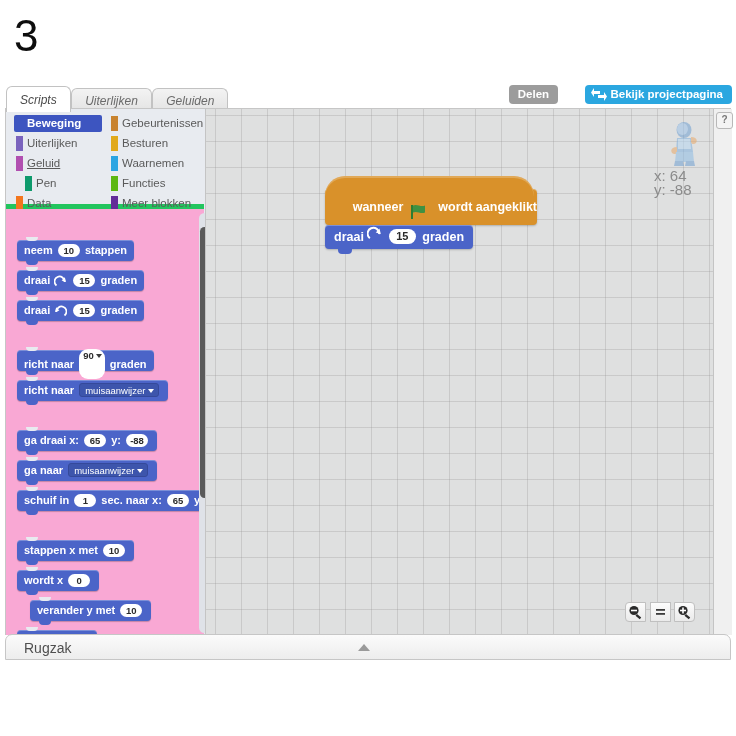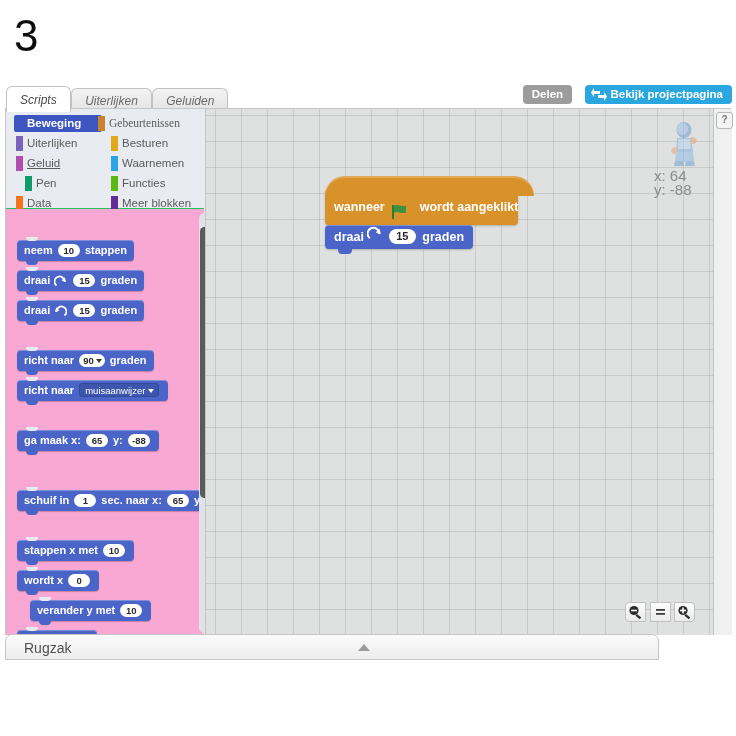--- a/index.html
+++ b/index.html
@@ -40,41 +40,41 @@
   }
 
   
   .topbtns { position: absolute; right: 4px; top: 85px; }
   .btn-share, .btn-project {
     display: inline-block; height: 19px; line-height: 19px;
     font-size: 11.5px; font-weight: bold; color: #fff;
     border-radius: 4px; padding: 0 9px; vertical-align: middle;
     cursor: pointer; box-sizing: border-box;
   }
-  .btn-share { background: #9c9c9c; margin-right: 8px; }
+  .btn-share { background: #9c9c9c; margin-right: 22px; }
   .btn-project { background: #2ba7e0; padding-left: 26px; position: relative; }
   .btn-project .arrows {
     position: absolute; left: 6px; top: 2px; width: 16px; height: 15px;
   }
 
   
   .editor {
     position: absolute; left: 5px; top: 108px;
     width: 726px; height: 527px;
     background: #e8ebf0;
     border: 1px solid #c6c6c6;
     box-sizing: border-box;
   }
 
   
   .catbox {
     position: absolute; left: 0px; top: 0px;
     width: 198px; height: 100px;
     background: #e8ebf0;
-    border-bottom: 1px solid #22c55e;
+    border-bottom: 5px solid #22c55e;
     box-sizing: border-box;
   }
   .cat {
     position: absolute; height: 17px; line-height: 17px;
     font-size: 11.5px; color: #5a5a5a; cursor: pointer;
     padding-left: 13px; box-sizing: border-box;
     white-space: nowrap;
   }
   .cat .sw {
     position: absolute; left: 2px; top: 1px; width: 7px; height: 15px;
@@ -132,21 +132,21 @@
   }
   .blk .drop .car {
     position: absolute; right: 4px; top: 5px;
     width: 0; height: 0;
     border-left: 3px solid transparent; border-right: 3px solid transparent;
     border-top: 4px solid #ffffff;
   }
   .blk .ovaldrop {
     display: inline-block; background: #ffffff; color: #2b2b2b;
     border-radius: 9px; height: 13px; line-height: 13px;
-    padding: 0 11px 0 4px; font-size: 9.5px; font-weight: bold;
+    padding: 0 11px 17px 4px; font-size: 9.5px; font-weight: bold;
     vertical-align: middle; margin: 0 2px; position: relative; top: -1px;
   }
   .blk .ovaldrop .car {
     position: absolute; right: 3px; top: 5px;
     width: 0; height: 0;
     border-left: 3px solid transparent; border-right: 3px solid transparent;
     border-top: 4px solid #3b3b3b;
   }
   .blk .turncw, .blk .turnccw {
     display: inline-block; width: 13px; height: 13px;
@@ -177,25 +177,26 @@
     background-size: 26px 26px;
     background-position: 9px 6px;
     border-left: 1px solid #c4c4c4;
     box-sizing: border-box;
     overflow: hidden;
   }
 
   
   .hat {
     position: absolute; left: 119px; top: 80px;
-    width: 193px; height: 36px;
+    width: 212px; height: 36px;
     background: #d9912a;
     border-radius: 4px 4px 4px 4px;
     box-shadow: inset 0 1px 0 rgba(255,255,255,.25), 0 1px 2px rgba(0,0,0,.22);
     cursor: pointer;
+    text-align: right;
   }
   .hat-top {
     position: absolute; left: 0; top: -13px;
     width: 209px; height: 20px;
     background: #d9912a;
     border-radius: 60px 60px 0 0;
     box-shadow: inset 0 2px 0 rgba(255,255,255,.22);
   }
   .hat-label {
     position: absolute; left: 0; top: 0; width: 100%; height: 36px;
@@ -276,21 +277,21 @@
   }
   .helpbtn span {
     position: absolute; left: 0; top: 0; width: 15px; height: 15px;
     line-height: 14px; text-align: center;
     font-size: 10px; color: #777; font-weight: bold;
   }
 
   
   .backpack {
     position: absolute; left: 5px; top: 634px;
-    width: 654px; height: 26px;
+    width: 726px; height: 26px;
     background: linear-gradient(#fbfbfb, #ededed);
     border: 1px solid #c6c6c6;
     border-radius: 7px 7px 0 0;
     box-sizing: border-box;
     cursor: pointer;
   }
   .backpack-label {
     position: absolute; left: 18px; top: 0; height: 26px; line-height: 26px;
     font-size: 14px; color: #4f4f4f;
   }
@@ -344,21 +345,21 @@
       </div>
       <div class="cat" style="left:17px;  top:66px; width:88px;">
         <span class="sw" style="background:#0e9a6c"></span>
         <span>Pen</span>
       </div>
       <div class="cat" style="left:8px;  top:86px; width:88px;">
         <span class="sw" style="background:#f3761d"></span>
         <span>Data</span>
       </div>
 
-      <div class="cat" style="left:90px; top:6px;  width:92px;font-family:Liberation Serif, serif;">
+      <div class="cat" style="left:103px; top:6px;  width:92px;">
         <span class="sw" style="background:#c88330"></span>
         <span>Gebeurtenissen</span>
       </div>
       <div class="cat" style="left:103px; top:26px; width:92px;">
         <span class="sw" style="background:#e1a91a"></span>
         <span>Besturen</span>
       </div>
       <div class="cat" style="left:103px; top:46px; width:92px;">
         <span class="sw" style="background:#2ca5e2"></span>
         <span>Waarnemen</span>
@@ -416,26 +417,33 @@
 
       <div class="blk" style="left:11px; top:171px;">
         <span>richt  naar</span>
         <span class="drop">
           <span>muisaanwijzer</span>
           <span class="car"></span>
         </span>
       </div>
 
       <div class="blk" style="left:11px; top:221px;">
-        <span>ga  maak  x:</span>
+        <span>ga  draai  x:</span>
         <span class="oval">65</span>
         <span>y:</span>
         <span class="oval">-88</span>
       </div>
 
+      <div class="blk" style="left:11px; top:251px;">
+        <span>ga  naar</span>
+        <span class="drop">
+          <span>muisaanwijzer</span>
+          <span class="car"></span>
+        </span>
+      </div>
 
       <div class="blk" style="left:11px; top:281px;">
         <span>schuif  in</span>
         <span class="oval">1</span>
         <span>sec.  naar  x:</span>
         <span class="oval">65</span>
         <span>y:</span>
         
       </div>
 

